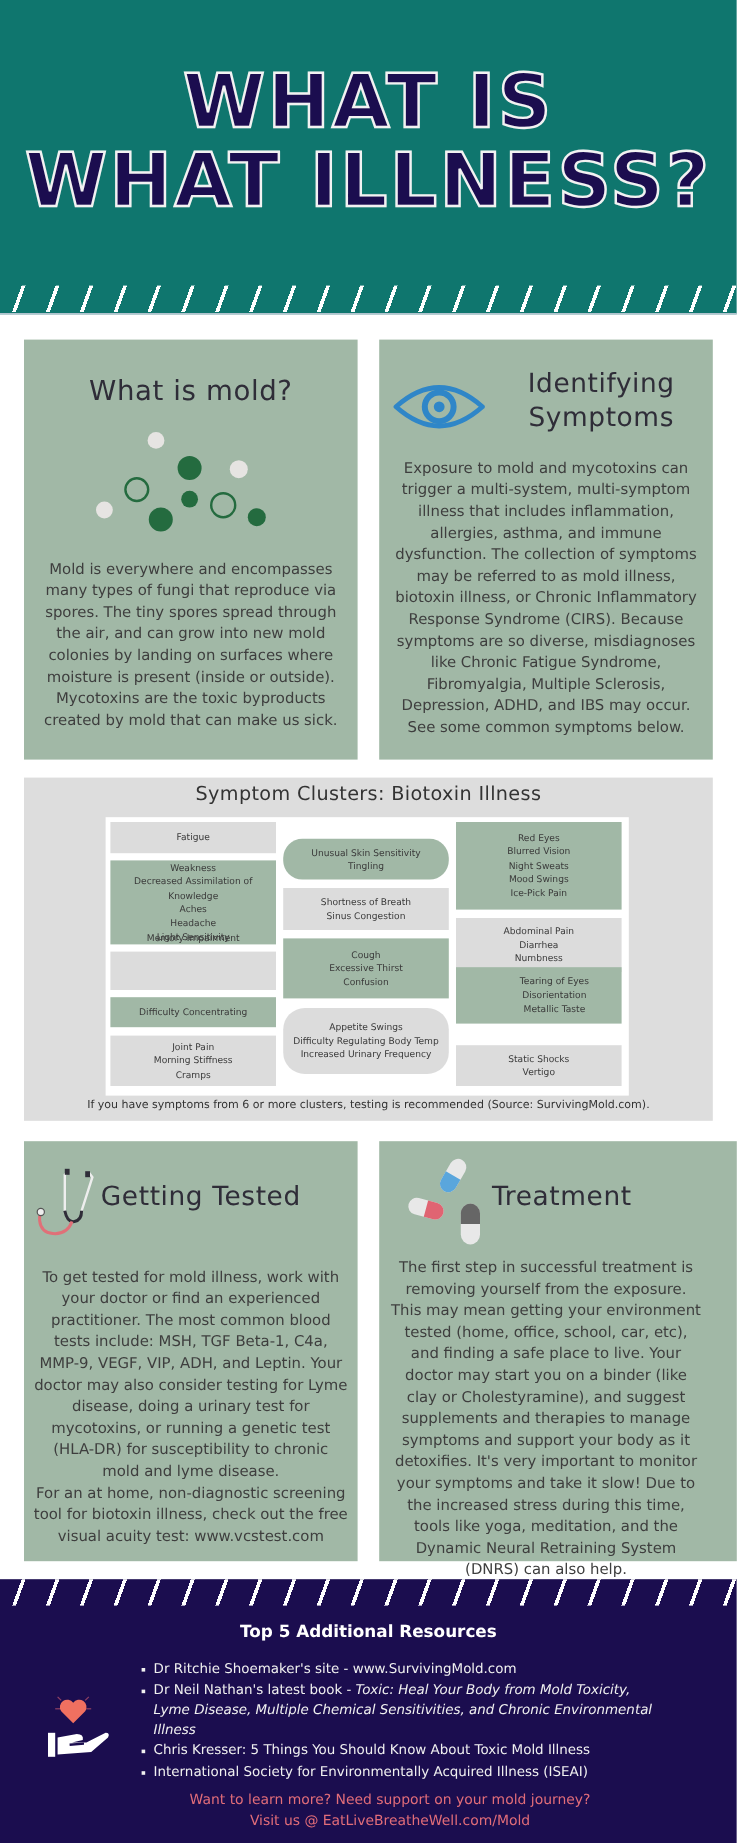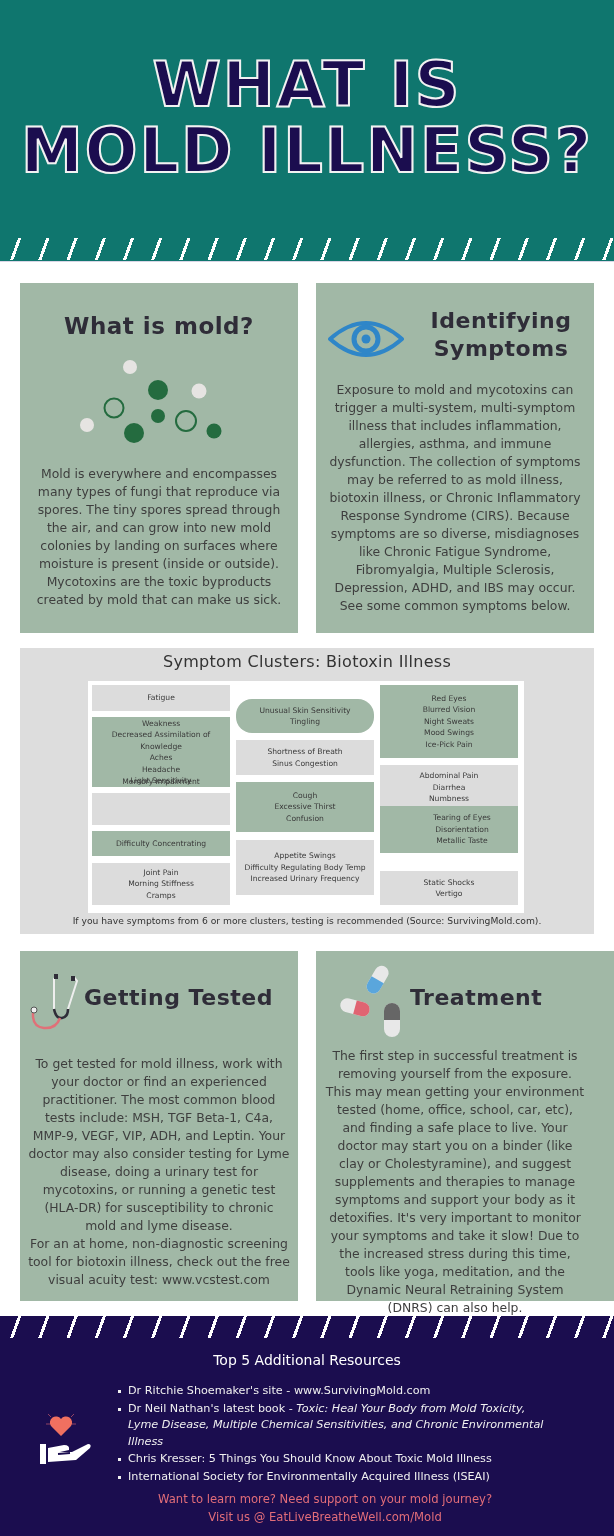--- a/index.html
+++ b/index.html
@@ -40,21 +40,20 @@
     .card {
       position: absolute;
       background: #a1b8a6;
     }
     .card-title {
       font-family: "DejaVu Sans", sans-serif;
       color: #2f2d38;
       font-size: 22px;
       position: absolute;
       letter-spacing: 0.5px;
-      font-weight: bold;
     }
     .card-body {
       position: absolute;
       text-align: center;
       font-size: 12.4px;
       line-height: 18px;
       color: #3e3e3e;
     }
 
     .clusters {
@@ -80,21 +79,21 @@
       position: absolute; left: 0; top: 267px; width: 574px; text-align: center;
       font-size: 9.2px; color: #333;
     }
 
     .footer {
       position: absolute; left: 0; top: 1316px; width: 614px; height: 220px;
       background: #1b0d4f;
     }
     .res-title {
       position: absolute; left: 0; top: 1352px; width: 614px; text-align: center;
-      color: #ffffff; font-weight: normal; font-size: 14px;
+      color: #ffffff; font-weight: bold; font-size: 14px;
     }
     .res-list {
       position: absolute; left: 116px; top: 1383px; width: 440px;
       color: #f0f0f0; font-size: 11.2px; line-height: 16.5px;
       list-style: none;
     }
     .res-list li { position: relative; padding-left: 12px; margin-bottom: 1px; }
     .res-list li::before {
       content: ""; position: absolute; left: 2px; top: 7px; width: 3px; height: 3px; background: #f0f0f0;
     }
@@ -104,21 +103,21 @@
       color: #e26d79; font-size: 11.6px; line-height: 18px;
       padding-left: 36px;
     }
   </style>
 </head>
 <body>
 
 <div class="header">
   <div class="title">
     <div>WHAT IS</div>
-    <div>MOLD ILLNESS?</div>
+    <div>WHAT ILLNESS?</div>
   </div>
 </div>
 <div class="stripes top"></div>
 <div class="baseline" style="top:261px"></div>
 
 <div class="card" style="left:20px; top:283px; width:278px; height:350px;">
   <div class="card-title" style="left:0; top:30px; width:278px; text-align:center; font-size:23px;">What is mold?</div>
   <svg style="position:absolute; left:58px; top:72px;" width="160" height="100" viewBox="0 0 160 100">
     <circle cx="52" cy="12" r="7" fill="#e6e4e2"></circle>
     <circle cx="80" cy="35" r="10" fill="#246b3f"></circle>
@@ -179,21 +178,21 @@
     </div>
     <div class="cbox l" style="left:148px; top:59px; width:138px; height:35px;">
       <div>Shortness of Breath</div>
       <div>Sinus Congestion</div>
     </div>
     <div class="cbox g" style="left:148px; top:101px; width:138px; height:50px;justify-content:center;">
       <div>Cough</div>
       <div>Excessive Thirst</div>
       <div>Confusion</div>
     </div>
-    <div class="cbox l" style="left:148px; top:159px; width:138px; height:55px;">
+    <div class="cbox l" style="left:148px; top:159px; width:138px; height:55px;border-radius:18px;">
       <div>Appetite Swings</div>
       <div>Difficulty Regulating Body Temp</div>
       <div>Increased Urinary Frequency</div>
     </div>
 
     <div class="cbox g" style="left:292px; top:4px; width:138px; height:73px;">
       <div>Red Eyes</div>
       <div>Blurred Vision</div>
       <div>Night Sweats</div>
       <div>Mood Swings</div>

